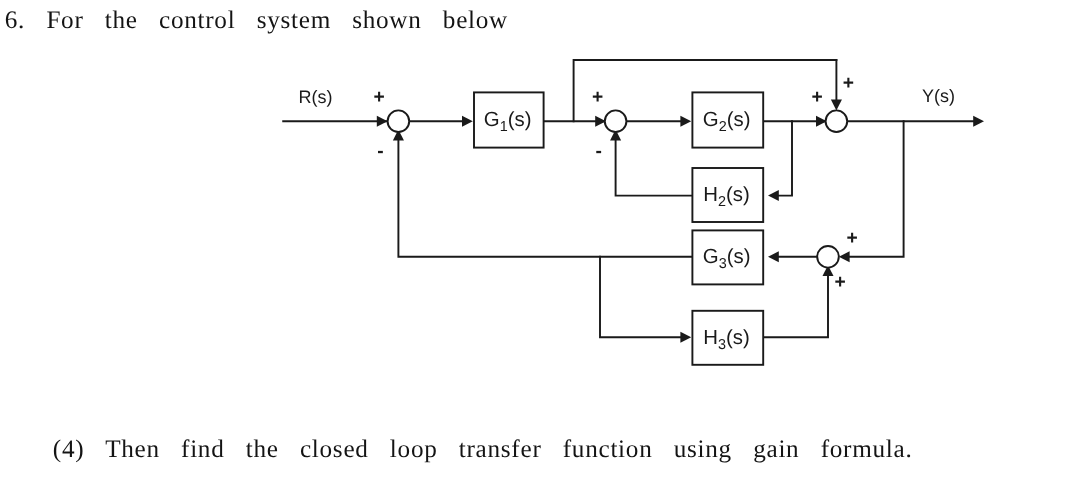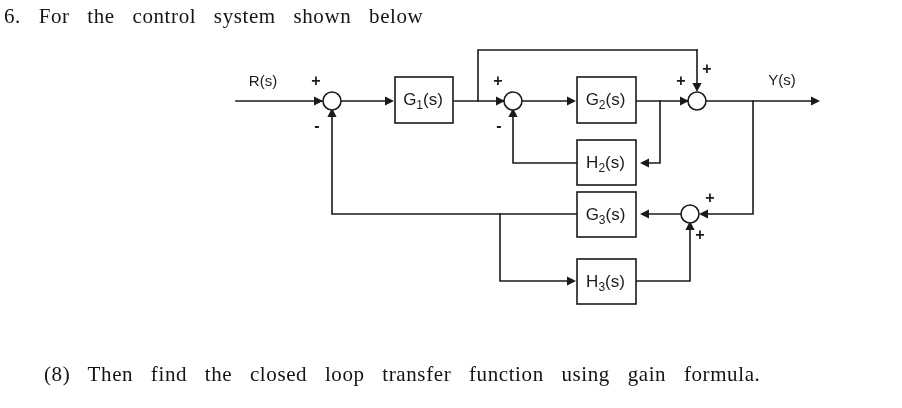--- a/index.html
+++ b/index.html
@@ -214,15 +214,15 @@
           </g>
         </g>
       <g id="label-layer">
           <text x="263" y="86" class="signal-label">R(s)</text>
           <text x="782" y="85" class="signal-label">Y(s)</text>
         </g>
     </svg>
   </div>
 
 
-  <div class="prompt-line" id="task-line-2">(8)  Then  find  the  closed  loop  transfer  function  using  gain  formula.</div>
+  <div class="prompt-line" id="task-line-2">(4)  Then  find  the  closed  loop  transfer  function  using  gain  formula.</div>
 
 </div>
 
 </body></html>

